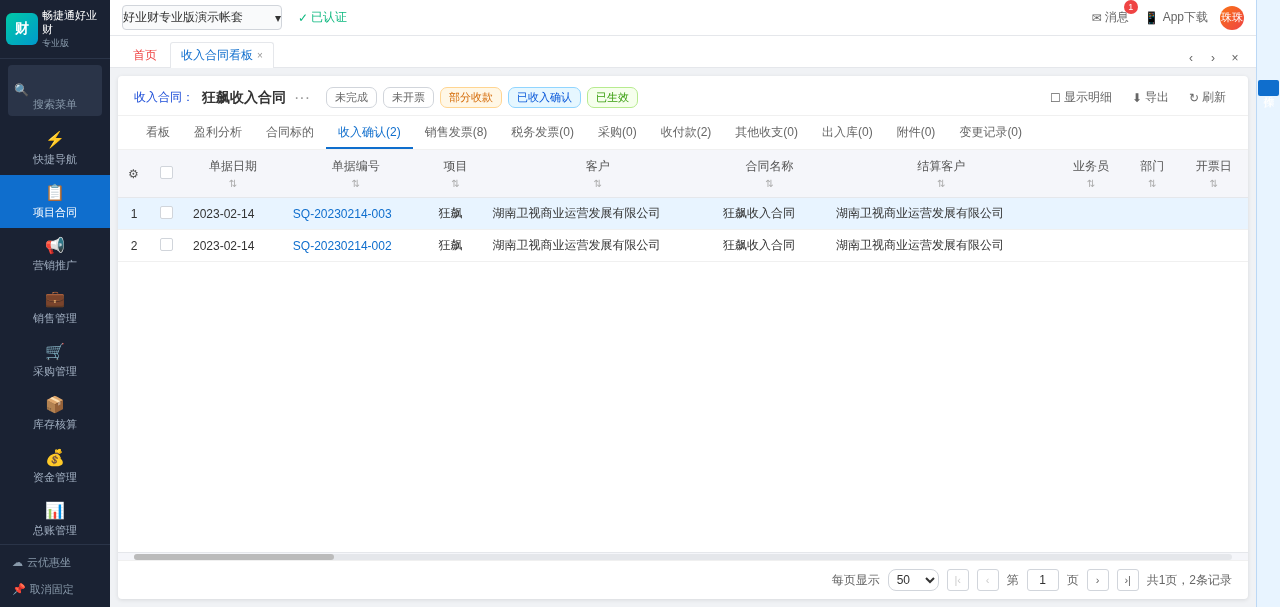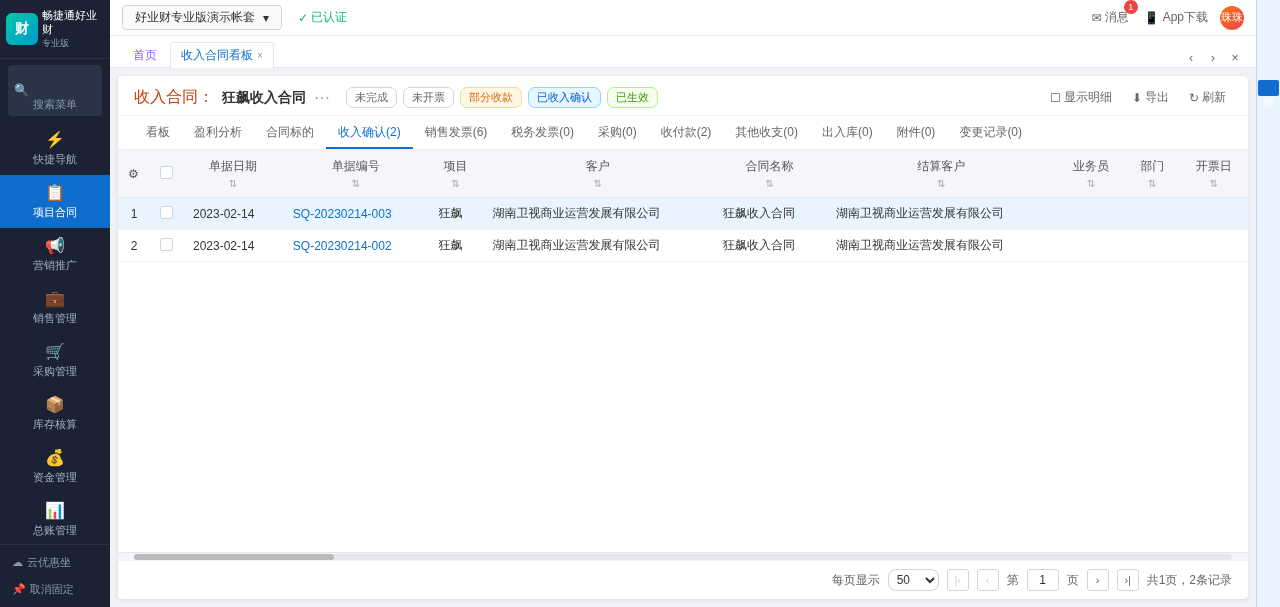--- a/index.html
+++ b/index.html
@@ -20,31 +20,31 @@
     .sidebar-item-icon { font-size: 16px; }
     .sidebar-item-label { font-size: 11px; text-align: center; }
     .sidebar-bottom { padding: 6px 8px; border-top: 1px solid #2a3448; display: flex; flex-direction: column; gap: 4px; }
     .sidebar-bottom-item { display: flex; align-items: center; gap: 4px; padding: 4px; cursor: pointer; color: #8899aa; font-size: 11px; border-radius: 3px; }
 
     
     .main { flex: 1; display: flex; flex-direction: column; overflow: hidden; background: #f0f2f5; }
 
     
     .topbar { height: 36px; background: #fff; display: flex; align-items: center; padding: 0 12px; border-bottom: 1px solid #e5e7eb; gap: 8px; flex-shrink: 0; }
-    .topbar-selector { display: flex; align-items: center; gap: 4px; padding: 3px 12px; border: 1px solid #d1d5db; border-radius: 4px; background: #f9fafb; font-size: 12px; color: #333; cursor: pointer; min-width: 160px; }
+    .topbar-selector { display: flex; align-items: center; gap: 4px; padding: 3px 0; border: 1px solid #d1d5db; border-radius: 4px; background: #f9fafb; font-size: 12px; color: #333; cursor: pointer; min-width: 160px; }
     .topbar-verified { display: flex; align-items: center; gap: 3px; color: #10b981; font-size: 12px; margin-left: 8px; }
     .topbar-right { margin-left: auto; display: flex; align-items: center; gap: 12px; }
     .topbar-action { display: flex; align-items: center; gap: 3px; font-size: 12px; color: #666; cursor: pointer; position: relative; }
     .badge { background: #ef4444; color: white; border-radius: 8px; font-size: 9px; padding: 0 4px; min-width: 14px; height: 14px; display: flex; align-items: center; justify-content: center; position: absolute; top: -5px; right: -5px; }
     .topbar-avatar { width: 24px; height: 24px; border-radius: 50%; background: linear-gradient(135deg, #f97316, #ef4444); display: flex; align-items: center; justify-content: center; color: white; font-size: 11px; }
 
     
     .tabbar { height: 32px; background: #fff; display: flex; align-items: flex-end; padding: 0 12px; border-bottom: 1px solid #e5e7eb; flex-shrink: 0; gap: 2px; }
     .tabbar-item { padding: 4px 10px; font-size: 12px; color: #666; cursor: pointer; border: 1px solid transparent; border-bottom: none; border-radius: 3px 3px 0 0; background: #f0f2f5; position: relative; top: 1px; display: flex; align-items: center; gap: 4px; }
-    .tabbar-item.home { background: transparent; border-color: transparent; color: #8b5cf6; align-items: flex-end; }
+    .tabbar-item.home { background: transparent; border-color: transparent; color: #ef4444; align-items: flex-end; }
     .tabbar-item.active { background: #fff; border-color: #e5e7eb; color: #0f6ecd; }
     .tabbar-close { color: #999; font-size: 10px; cursor: pointer; }
     .tabbar-nav { margin-left: auto; display: flex; align-items: center; gap: 4px; }
     .tabbar-nav-btn { width: 18px; height: 18px; display: flex; align-items: center; justify-content: center; cursor: pointer; color: #666; font-size: 12px; }
 
     
     .content { flex: 1; overflow: hidden; display: flex; flex-direction: column; background: #fff; margin: 8px; border-radius: 4px; box-shadow: 0 1px 4px rgba(0,0,0,0.1); }
 
     
     .contract-header { padding: 10px 16px 6px; display: flex; align-items: center; gap: 8px; border-bottom: 1px solid #f0f0f0; flex-shrink: 0; }
@@ -207,21 +207,21 @@
     <div class="tabbar-nav">
       <div class="tabbar-nav-btn">‹</div>
       <div class="tabbar-nav-btn">›</div>
       <div class="tabbar-nav-btn">×</div>
     </div>
   </div>
 
   <div class="content">
 
     <div class="contract-header">
-      <span style="font-size:16px;color:#c2410c;">收入合同：</span>
+      <span style="font-size:12px;color:#1d4ed8;">收入合同：</span>
       <span style="font-size:14px;font-weight:600;color:#333;">狂飙收入合同</span>
       <span class="contract-more">···</span>
       <div class="contract-status-btns">
         <button class="status-btn">未完成</button>
         <button class="status-btn">未开票</button>
         <button class="status-btn active-status">部分收款</button>
         <button class="status-btn blue-status">已收入确认</button>
         <button class="status-btn green-status">已生效</button>
       </div>
       <div class="contract-header-right">
@@ -238,21 +238,21 @@
           <span>刷新</span>
         </div>
       </div>
     </div>
 
     <div class="tabs-row">
       <div class="tab-item">看板</div>
       <div class="tab-item">盈利分析</div>
       <div class="tab-item">合同标的</div>
       <div class="tab-item active-tab">收入确认(2)</div>
-      <div class="tab-item">销售发票(6)</div>
+      <div class="tab-item">销售发票(8)</div>
       <div class="tab-item">税务发票(0)</div>
       <div class="tab-item">采购(0)</div>
       <div class="tab-item">收付款(2)</div>
       <div class="tab-item">其他收支(0)</div>
       <div class="tab-item">出入库(0)</div>
       <div class="tab-item">附件(0)</div>
       <div class="tab-item">变更记录(0)</div>
     </div>
 
     <div class="table-container">

